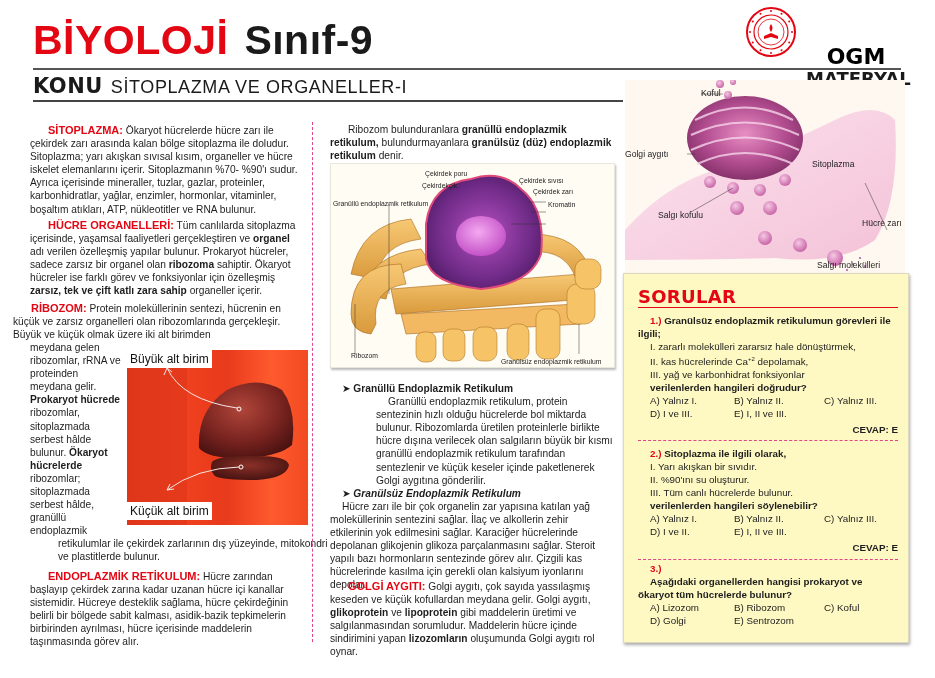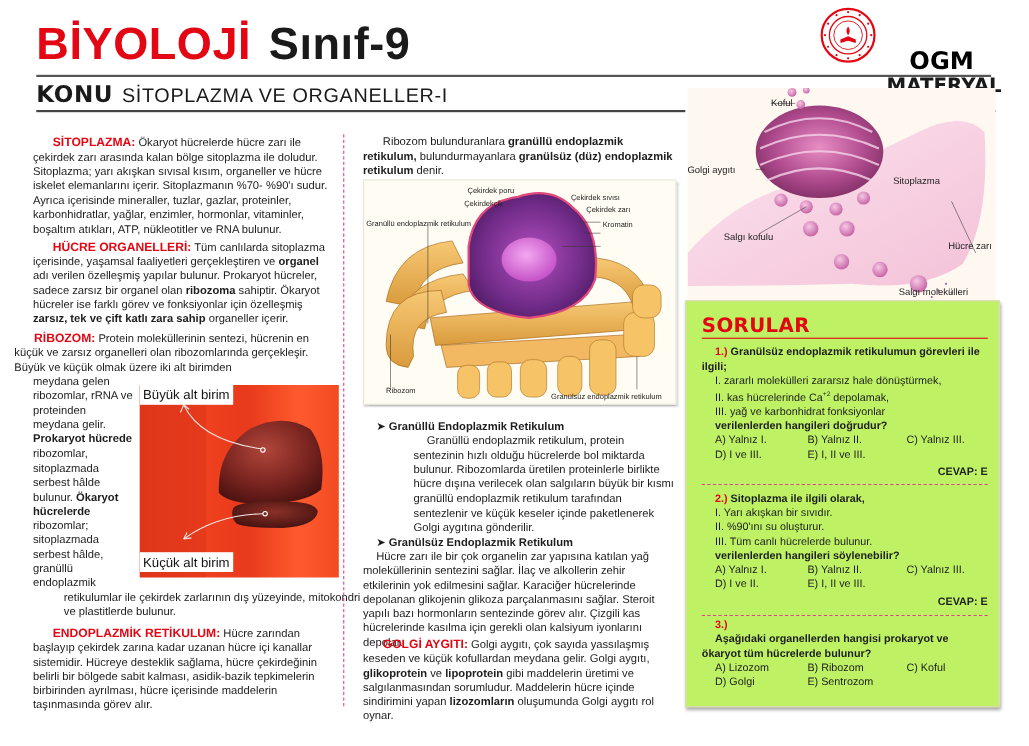--- a/index.html
+++ b/index.html
@@ -39,21 +39,21 @@
 
   
   .cell-fig { position: absolute; left: 330px; top: 163px; width: 285px; height: 205px; background: #fffdf3; border: 1px solid #e7e7dc; box-shadow: 1px 2px 2px #bbb; overflow: hidden; }
   .fig-lbl { position: absolute; font-size: 6.8px; color: #222; white-space: nowrap; }
 
   
   .golgi-fig { position: absolute; left: 625px; top: 80px; width: 280px; height: 195px; background: #fff8f0; overflow: hidden; }
   .g-lbl { position: absolute; font-size: 8.6px; color: #222; white-space: nowrap; }
 
   
-  .qbox { position: absolute; left: 623px; top: 270px; width: 286px; height: 370px; background: #bef264; border: 1px solid #ddd9c0; box-shadow: 1px 2px 3px #aaa; }
+  .qbox { position: absolute; left: 623px; top: 270px; width: 286px; height: 370px; background: #fef9c3; border: 1px solid #ddd9c0; box-shadow: 1px 2px 3px #aaa; }
   .q-title { position: absolute; left: 14px; top: 12px; color: #e30613; font-weight: 900; font-size: 18px; letter-spacing: 0.3px; font-family: "DejaVu Sans", sans-serif; }
   .q-title-rule { position: absolute; left: 14px; top: 33px; width: 260px; height: 1px; background: #e30613; }
   .q { position: absolute; left: 14px; width: 262px; font-size: 9.8px; line-height: 13px; color: #1d1d1d; }
   .q .num { color: #e30613; font-weight: bold; }
   .q .bold { font-weight: bold; }
   .q .ind { padding-left: 12px; }
   .q .opts { display: grid; grid-template-columns: 84px 90px 80px; padding-left: 12px; }
   .q .ans { text-align: right; font-weight: bold; margin-top: 3px; padding-right: 2px; }
   .q-sep { position: absolute; left: 14px; width: 260px; height: 0; border-top: 1px dashed #e0458a; }
 </style>
@@ -223,21 +223,21 @@
   <div class="fig-lbl" style="left:188px; top:13px;">Çekirdek sıvısı</div>
   <div class="fig-lbl" style="left:202px; top:24px;">Çekirdek zarı</div>
   <div class="fig-lbl" style="left:217px; top:37px;">Kromatin</div>
   <div class="fig-lbl" style="left:20px; top:188px;">Ribozom</div>
   <div class="fig-lbl" style="left:170px; top:194px;">Granülsüz endoplazmik retikulum</div>
 </div>
 
 <div class="p" style="left:330px; top:382px; width:284px;">
   <div style="padding-left:12px;"><b>➤ Granüllü Endoplazmik Retikulum</b></div>
   <div class="indent" style="text-indent:12px;margin-left:46px;">Granüllü endoplazmik retikulum, protein sentezinin hızlı olduğu hücrelerde bol miktarda bulunur. Ribozomlarda üretilen proteinlerle birlikte hücre dışına verilecek olan salgıların büyük bir kısmı granüllü endoplazmik retikulum tarafından sentezlenir ve küçük keseler içinde paketlenerek Golgi aygıtına gönderilir.</div>
-  <div style="padding-left:12px;"><b>➤ Granülsüz Endoplazmik Retikulum</b></div>
+  <div style="padding-left:12px;font-style:italic;"><b>➤ Granülsüz Endoplazmik Retikulum</b></div>
   <div style="text-indent:12px;">Hücre zarı ile bir çok organelin zar yapısına katılan yağ moleküllerinin sentezini sağlar. İlaç ve alkollerin zehir etkilerinin yok edilmesini sağlar. Karaciğer hücrelerinde depolanan glikojenin glikoza parçalanmasını sağlar. Steroit yapılı bazı hormonların sentezinde görev alır. Çizgili kas hücrelerinde kasılma için gerekli olan kalsiyum iyonlarını depolar.</div>
 </div>
 
 <div class="p indent" style="left:330px; top:580px; width:284px;">
   <span class="h">GOLGİ AYGITI:</span>
   <span>Golgi aygıtı, çok sayıda yassılaşmış keseden ve küçük kofullardan meydana gelir. Golgi aygıtı,</span>
   <b>glikoprotein</b>
   <span>ve</span>
   <b>lipoprotein</b>
   <span>gibi maddelerin üretimi ve salgılanmasından sorumludur. Maddelerin hücre içinde sindirimini yapan</span>

